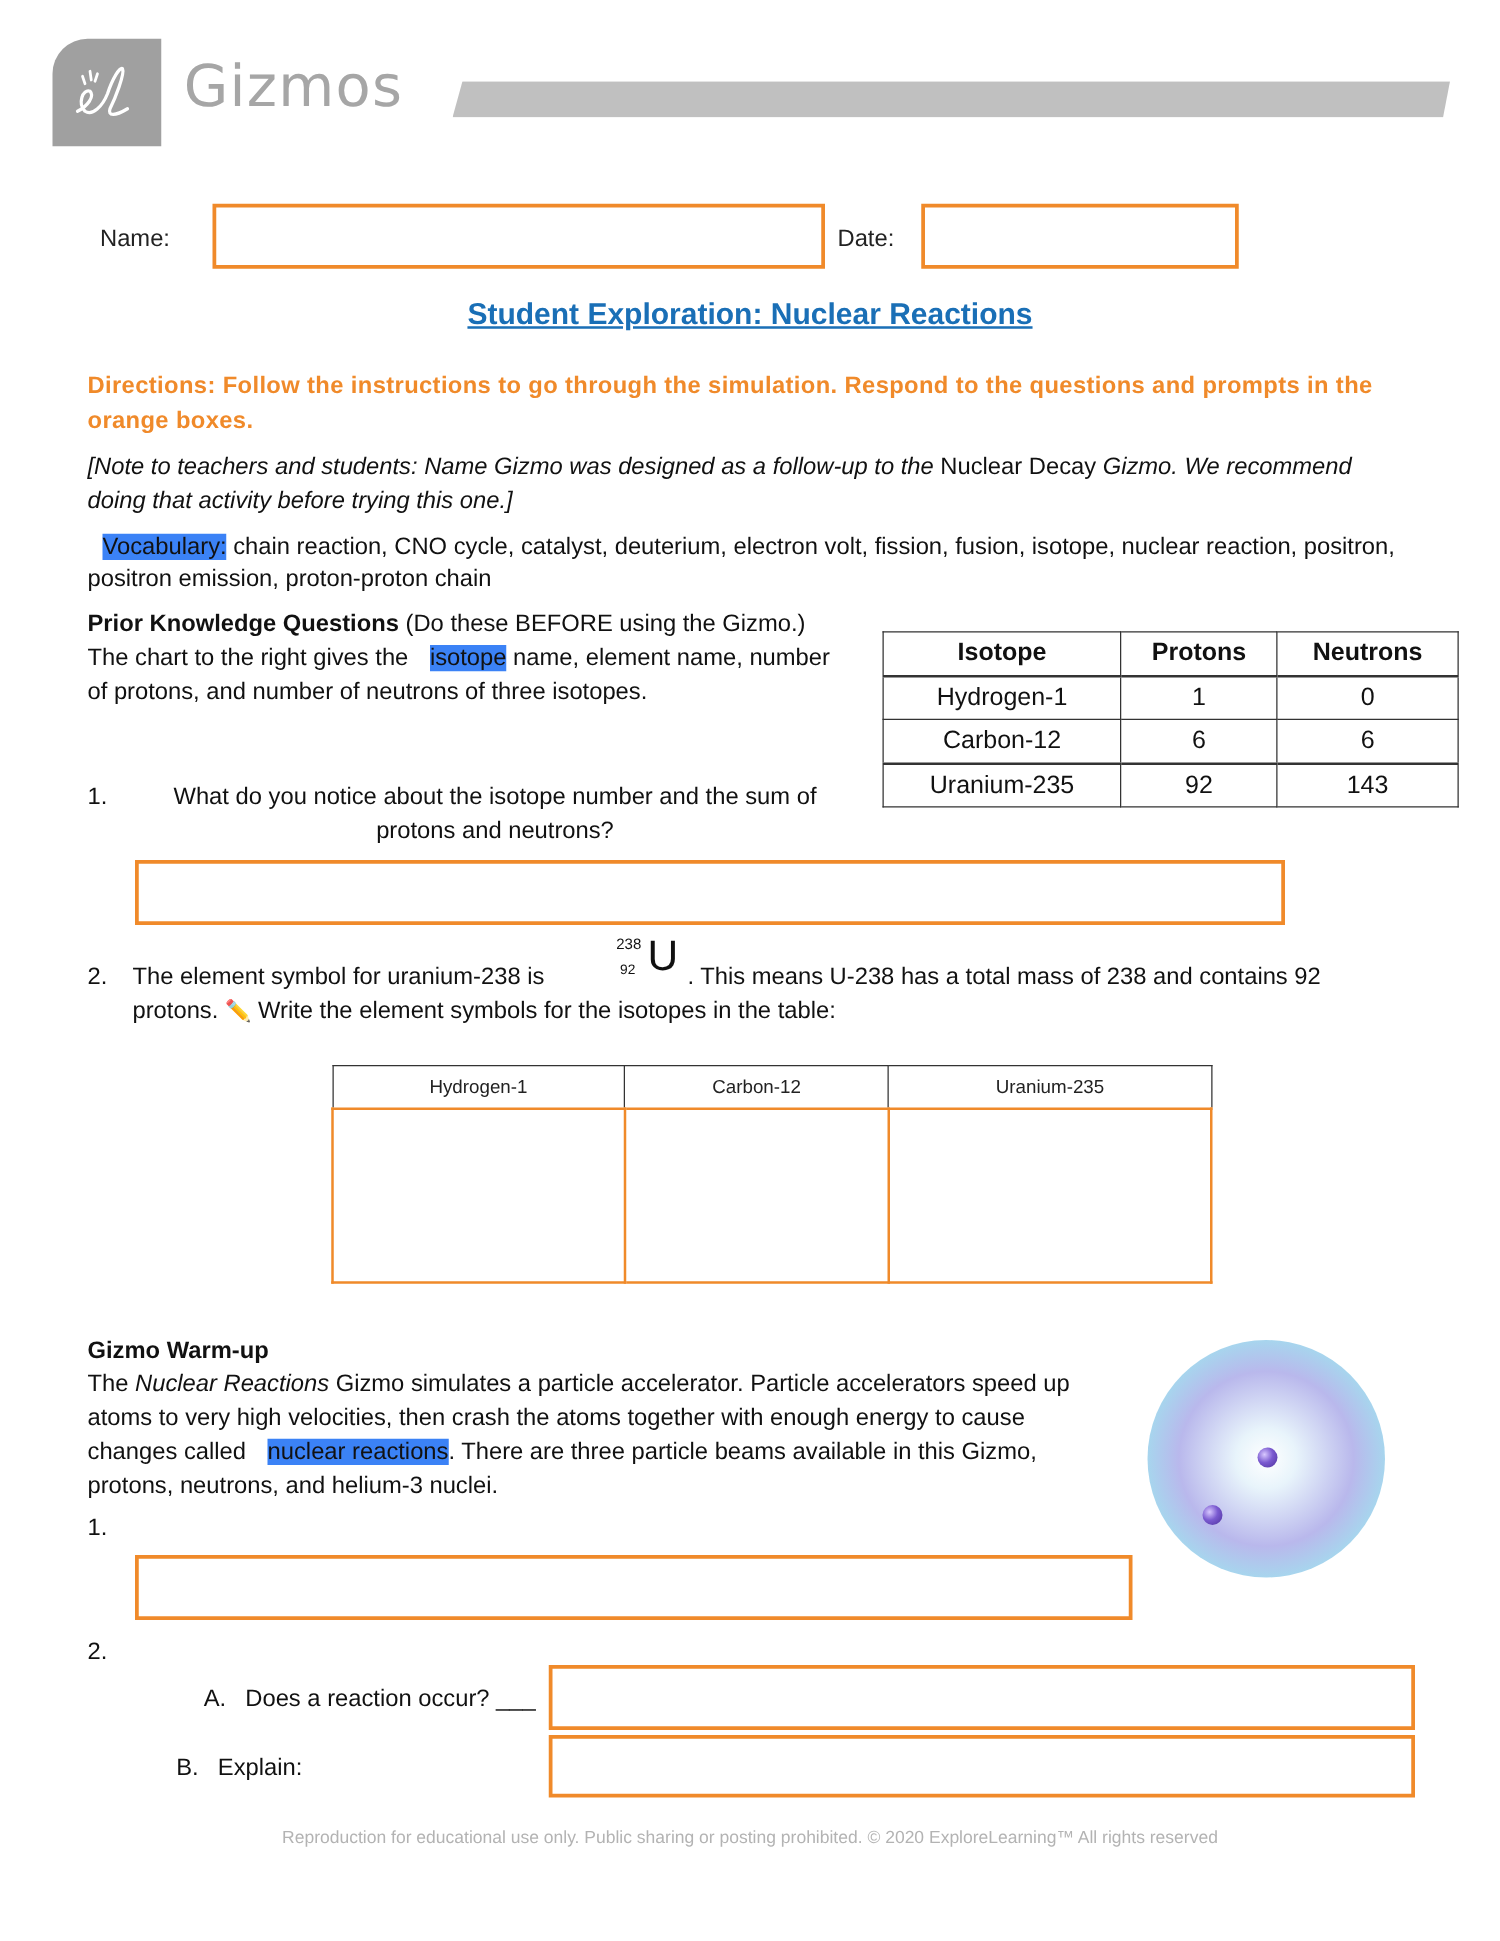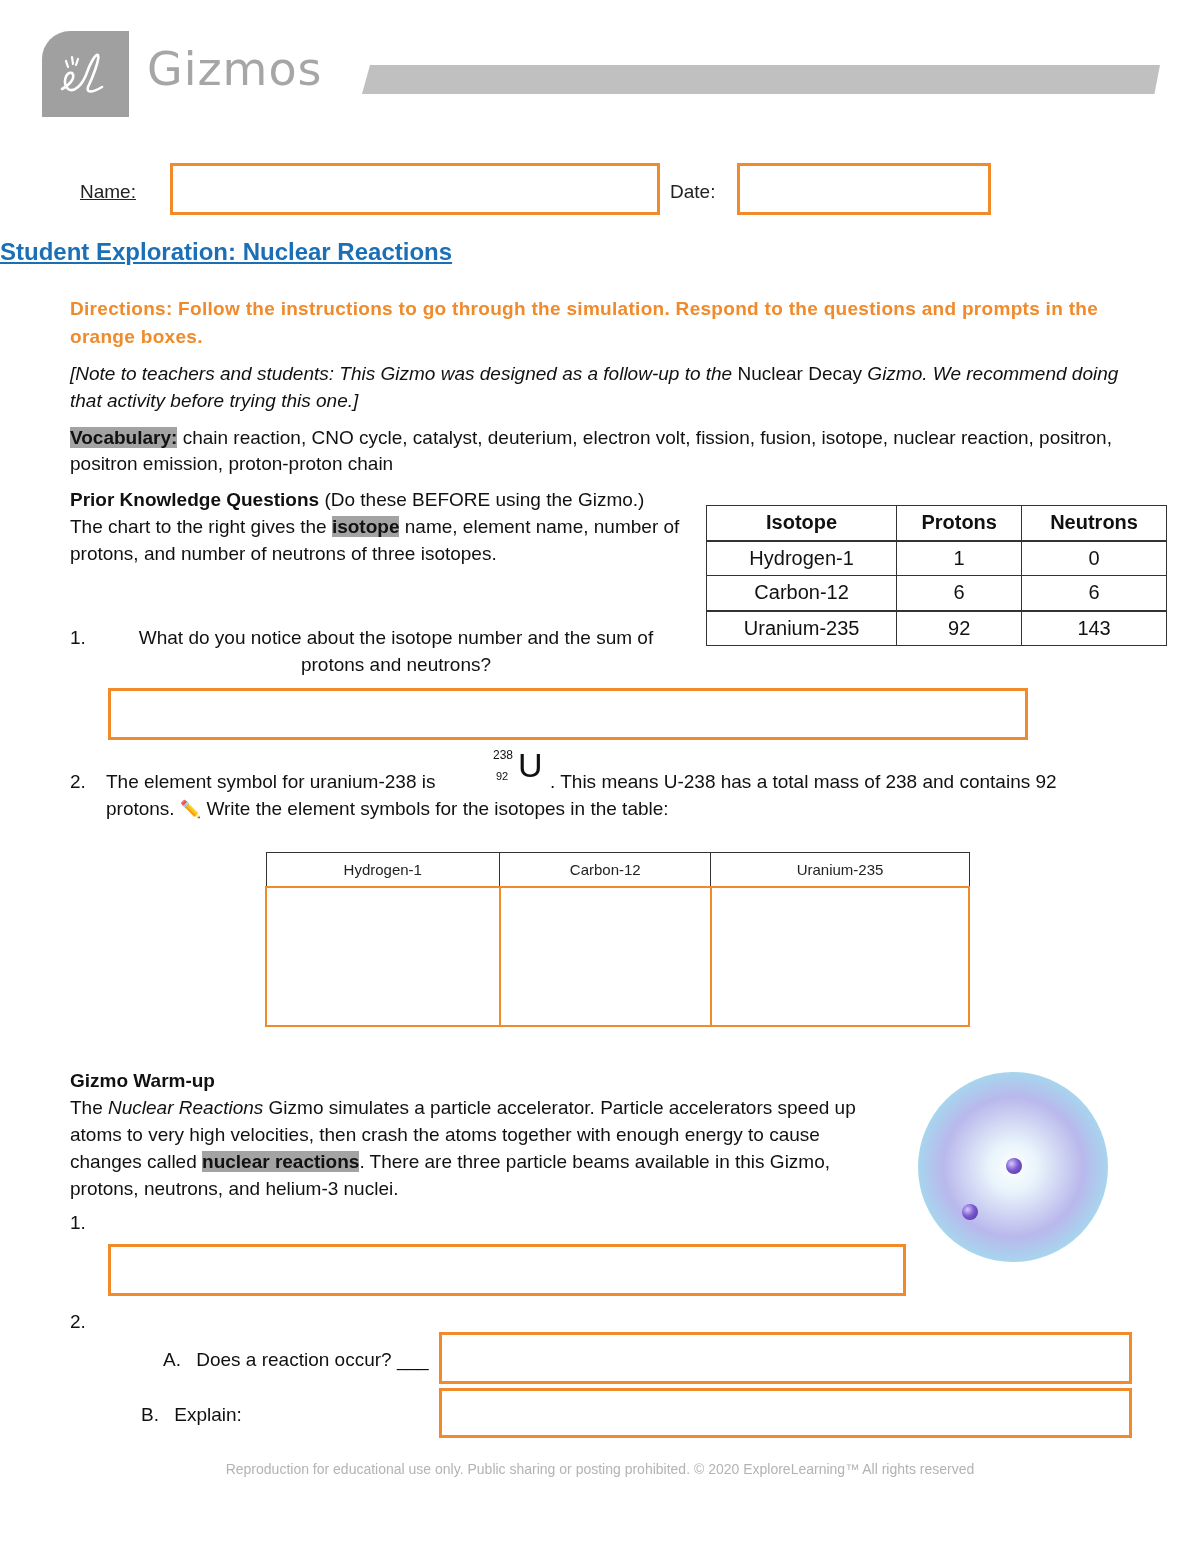--- a/index.html
+++ b/index.html
@@ -9,27 +9,27 @@
 
   
   .logo-box { left: 42px; top: 31px; width: 87px; height: 86px; background: #a0a0a0; border-top-left-radius: 28px; }
   .logo-box svg { position: absolute; left: 10px; top: 14px; }
   .brand { left: 147px; top: 46px; font-family: "DejaVu Sans", sans-serif; font-size: 46px; color: #a6a6a6; letter-spacing: 1px; line-height: 1; }
   .header-bar { left: 362px; top: 65px; width: 798px; height: 29px; background: #c0c0c0; clip-path: polygon(1% 0, 100% 0, 99.3% 100%, 0 100%); }
 
   .label { font-size: 19px; color: #222; }
   .obox { border: 3px solid #f08a2a; background: #fff; }
 
-  .title { left: 0; width: 1200px; top: 238px; font-size: 24px; font-weight: bold; color: #1a6fb6; text-decoration: underline; }
+  .title { left: 0; width: 1200px; top: 238px; text-align: center; font-size: 24px; font-weight: bold; color: #1a6fb6; text-decoration: underline; }
 
   .directions { left: 70px; top: 295px; width: 1040px; color: #f08a2a; font-weight: bold; font-size: 19px; line-height: 28px; letter-spacing: 0.3px; }
   .note { left: 70px; top: 360px; width: 1060px; font-size: 19px; line-height: 27px; }
   .note i { font-style: italic; }
   .vocab { left: 70px; top: 425px; width: 1060px; font-size: 19px; line-height: 26px; }
-  .hl { background: #a3a3a3; font-weight: bold; }
+  .hl { background: #3b82f6; font-weight: normal; margin-left: 12px; }
 
   .pk { left: 70px; top: 486px; width: 610px; font-size: 19px; line-height: 27px; }
 
   table.iso { position: absolute; left: 706px; top: 505px; width: 461px; border-collapse: collapse; font-size: 20px; }
   table.iso th, table.iso td { border: 1px solid #333; text-align: center; height: 35px; }
   table.iso th { font-weight: bold; border-bottom: 2px solid #333; }
   table.iso tr:last-child td { border-top: 2px solid #333; }
 
   .q { font-size: 19px; line-height: 27px; }
   .q .num { position: absolute; left: 0; }
@@ -55,30 +55,30 @@
 
 <div class="abs logo-box">
   <svg width="66" height="58" viewBox="0 0 66 58">
     <path d="M10 44 C 18 40, 24 32, 20 28 C 14 26, 10 38, 16 44 C 22 48, 30 40, 34 30 C 38 18, 44 8, 46 10 C 48 14, 40 34, 36 42 C 34 48, 40 48, 50 42" fill="none" stroke="#fff" stroke-width="2.6" stroke-linecap="round"></path>
     <path d="M14 16 L16 22 M20 12 L21 19 M26 14 L24 20" stroke="#fff" stroke-width="2.2" stroke-linecap="round"></path>
   </svg>
 </div>
 <div class="abs brand">Gizmos</div>
 <div class="abs header-bar"></div>
 
-<div class="abs label" style="left:80px; top:181px;text-decoration:underline;">Name:</div>
+<div class="abs label" style="left:80px; top:181px;">Name:</div>
 <div class="abs obox" style="left:170px; top:163px; width:490px; height:52px;"></div>
 <div class="abs label" style="left:670px; top:181px;">Date:</div>
 <div class="abs obox" style="left:737px; top:163px; width:254px; height:52px;"></div>
 
 <div class="abs title">Student Exploration: Nuclear Reactions</div>
 
 <div class="abs directions">Directions: Follow the instructions to go through the simulation. Respond to the questions and prompts in the orange boxes.</div>
 
-<div class="abs note"><i>[Note to teachers and students: This Gizmo was designed as a follow-up to the </i><span>Nuclear Decay</span><i> Gizmo. We recommend doing that activity before trying this one.]</i></div>
+<div class="abs note"><i>[Note to teachers and students: Name Gizmo was designed as a follow-up to the </i><span>Nuclear Decay</span><i> Gizmo. We recommend doing that activity before trying this one.]</i></div>
 
 <div class="abs vocab"><span class="hl">Vocabulary:</span><span> chain reaction, CNO cycle, catalyst, deuterium, electron volt, fission, fusion, isotope, nuclear reaction, positron, positron emission, proton-proton chain</span></div>
 
 <div class="abs pk">
   <b>Prior Knowledge Questions</b><span> (Do these BEFORE using the Gizmo.)</span><br>
   <span>The chart to the right gives the </span><span class="hl">isotope</span><span> name, element name, number of protons, and number of neutrons of three isotopes.</span>
 </div>
 
 <table class="iso">
   <thead>

